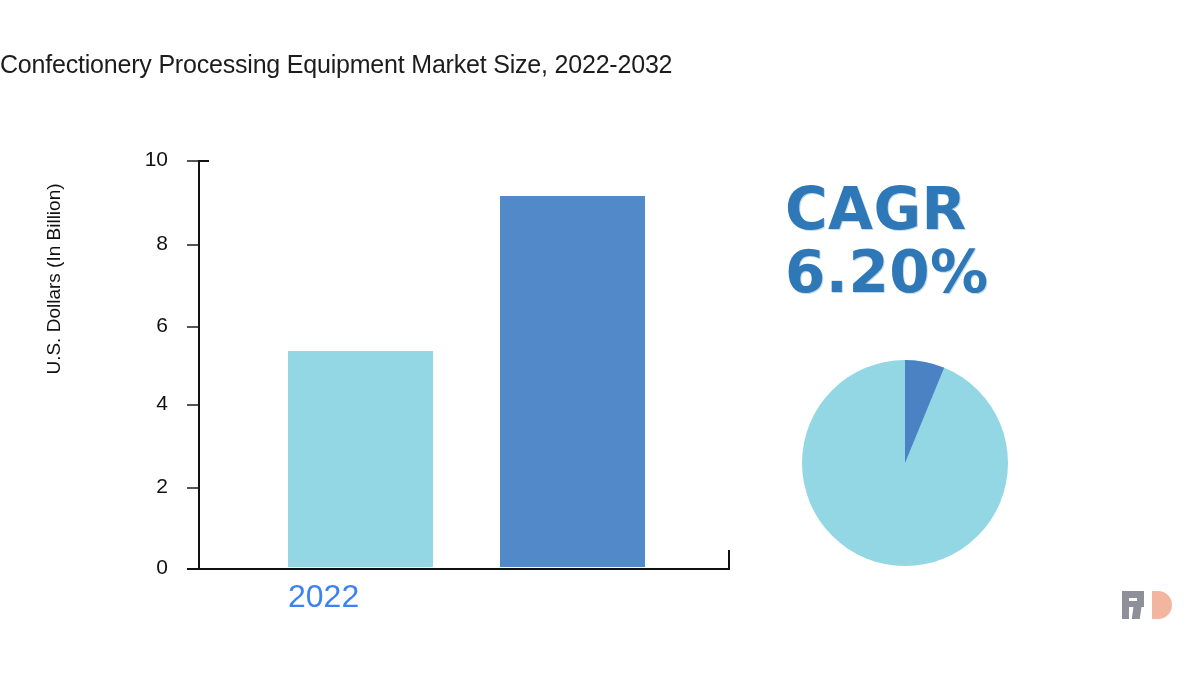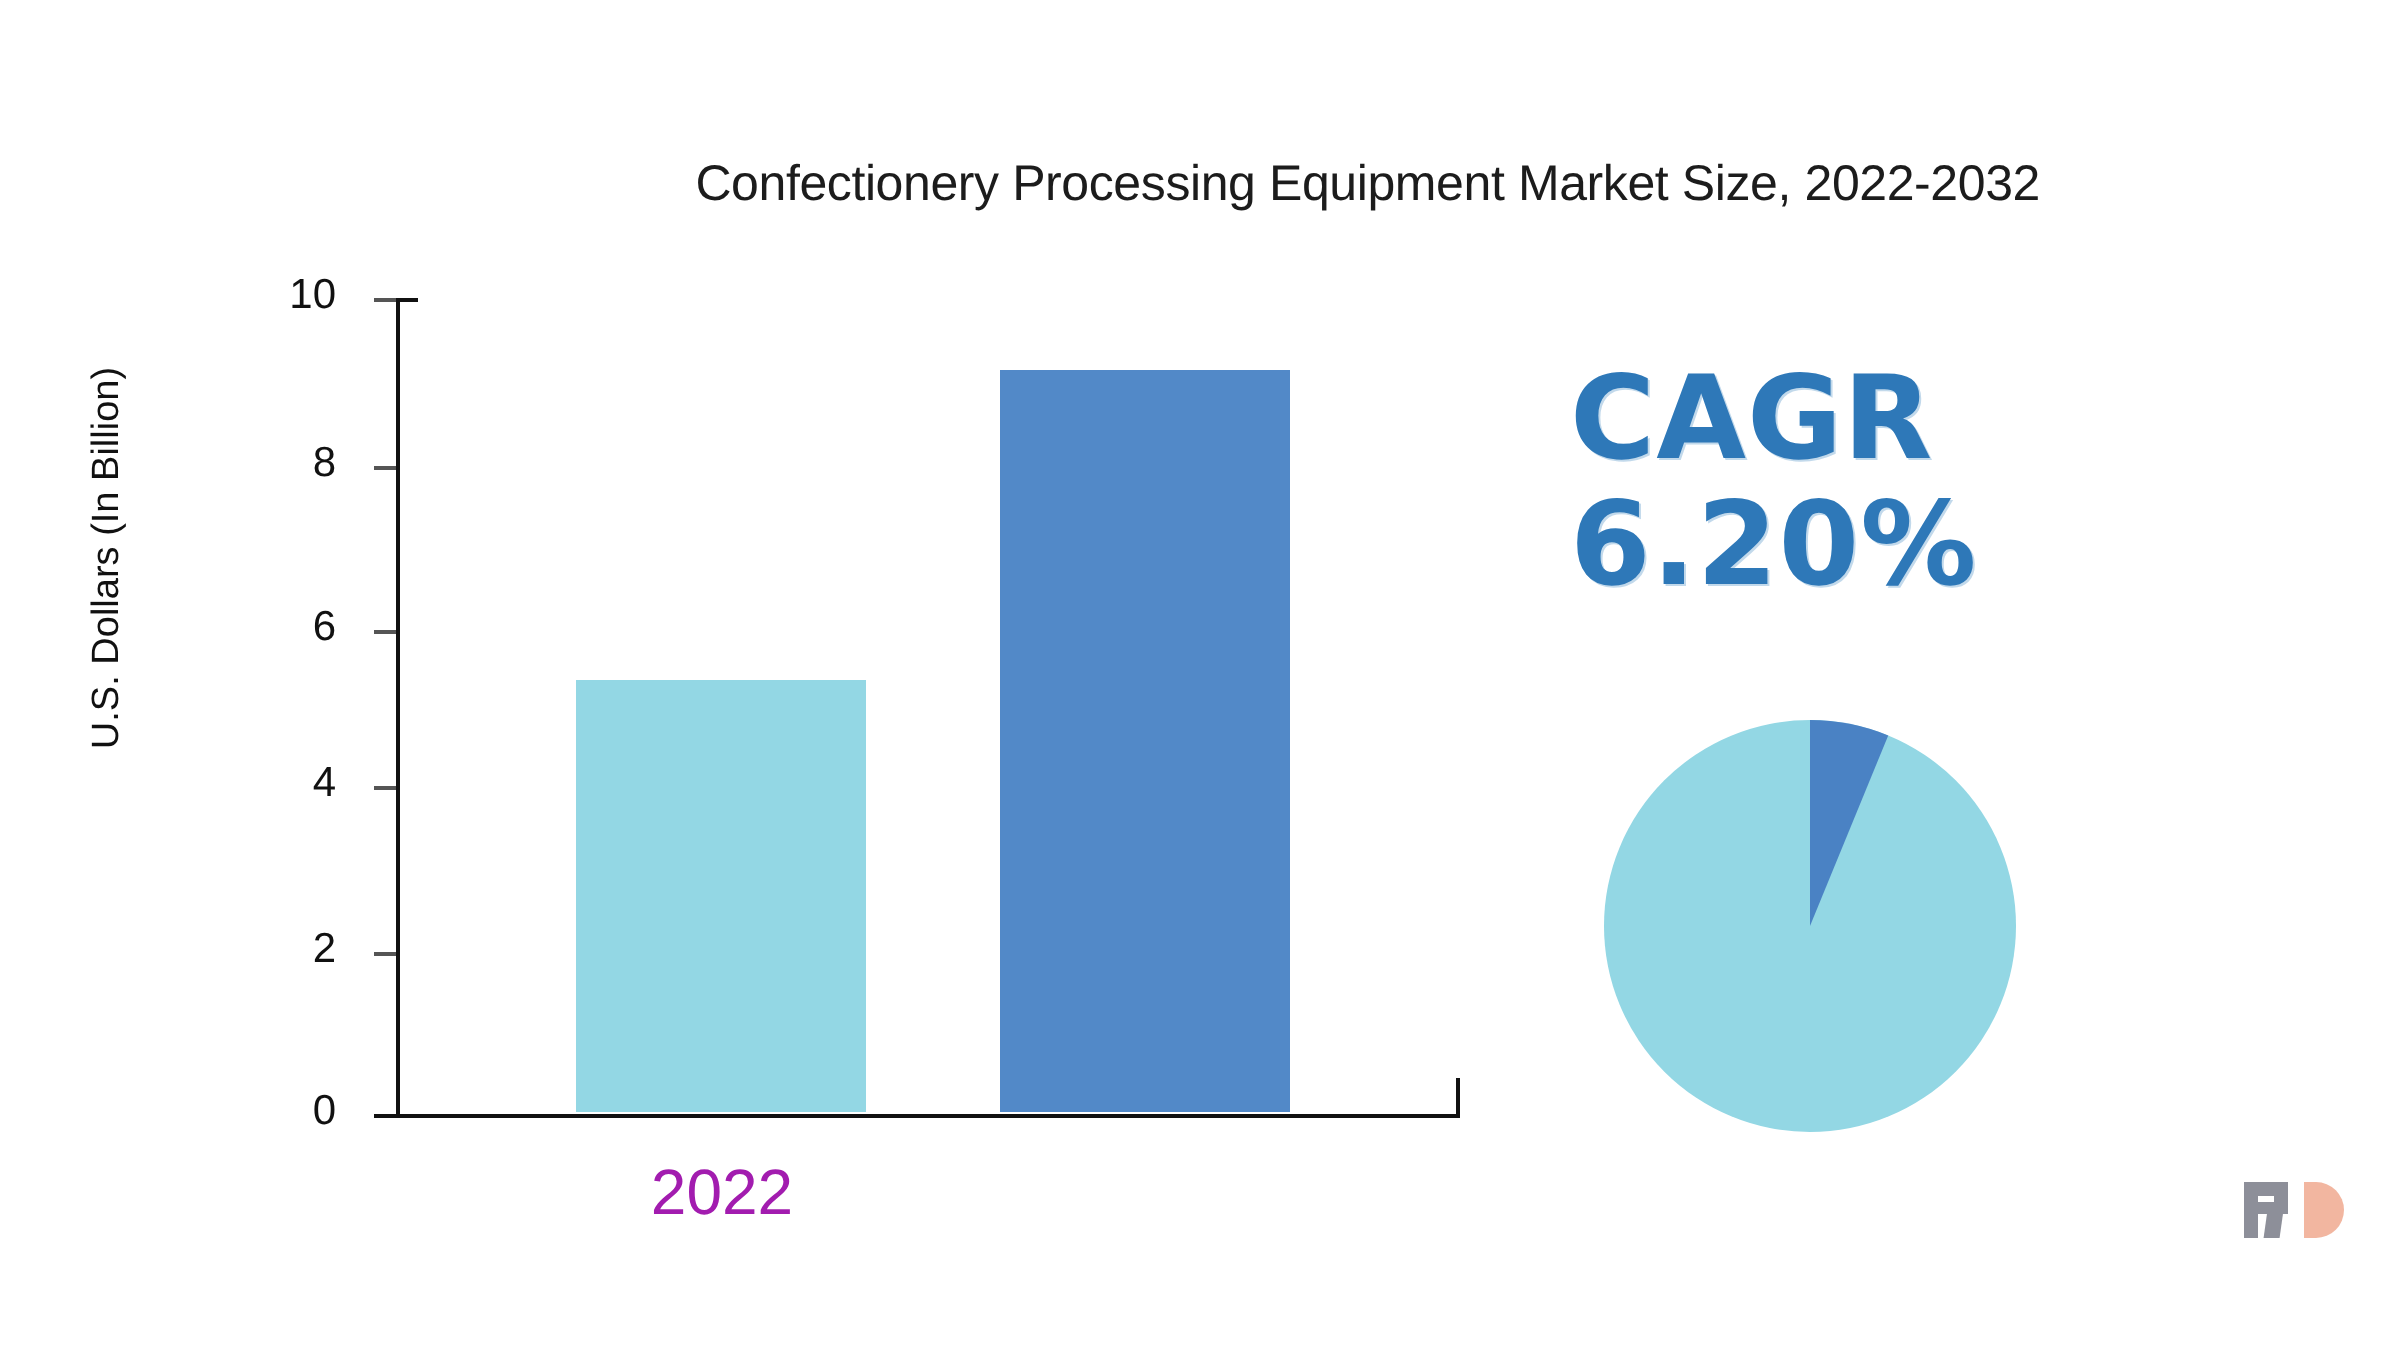--- a/index.html
+++ b/index.html
@@ -15,28 +15,27 @@
     font-family: "DejaVu Sans", "Liberation Sans", sans-serif;
     color: #1a1a1a;
   }
 
   
   #chart-title {
     position: absolute;
     left: 0;
     top: 50px;
     width: 1020px;
-    text-align: right;
+    text-align: left;
     font-size: 25px;
     font-weight: 400;
     letter-spacing: -0.2px;
     color: #1c1c1c;
     font-family: "Liberation Sans", sans-serif;
     white-space: nowrap;
-    margin-top: 28px;
   }
 
   
   #bar-panel {
     position: absolute;
     left: 0;
     top: 0;
     width: 760px;
     height: 674px;
   }
@@ -50,21 +49,21 @@
     color: #111;
     transform: rotate(-90deg);
     font-family: "Liberation Sans", sans-serif;
     white-space: nowrap;
   }
 
   
   #plot-area {
     position: absolute;
     left: 198px;
-    top: 149px;
+    top: 160px;
     width: 532px;
     height: 409px;
   }
   #axis-line-y {
     position: absolute;
     left: 0;
     top: 0;
     width: 2px;
     height: 410px;
     background: #111;
@@ -111,23 +110,23 @@
     background: #111;
   }
 
   .bar {
     position: absolute;
     bottom: 2px;
   }
   .cat-label {
     position: absolute;
     top: 578px;
-    text-align: center;
+    text-align: left;
     font-size: 32px;
-    color: #a21caf;
+    color: #3b82f6;
     font-family: "Liberation Sans", sans-serif;
   }
 
   
   #cagr-block {
     position: absolute;
     left: 785px;
     top: 178px;
     width: 250px;
     font-family: "DejaVu Sans", sans-serif;

